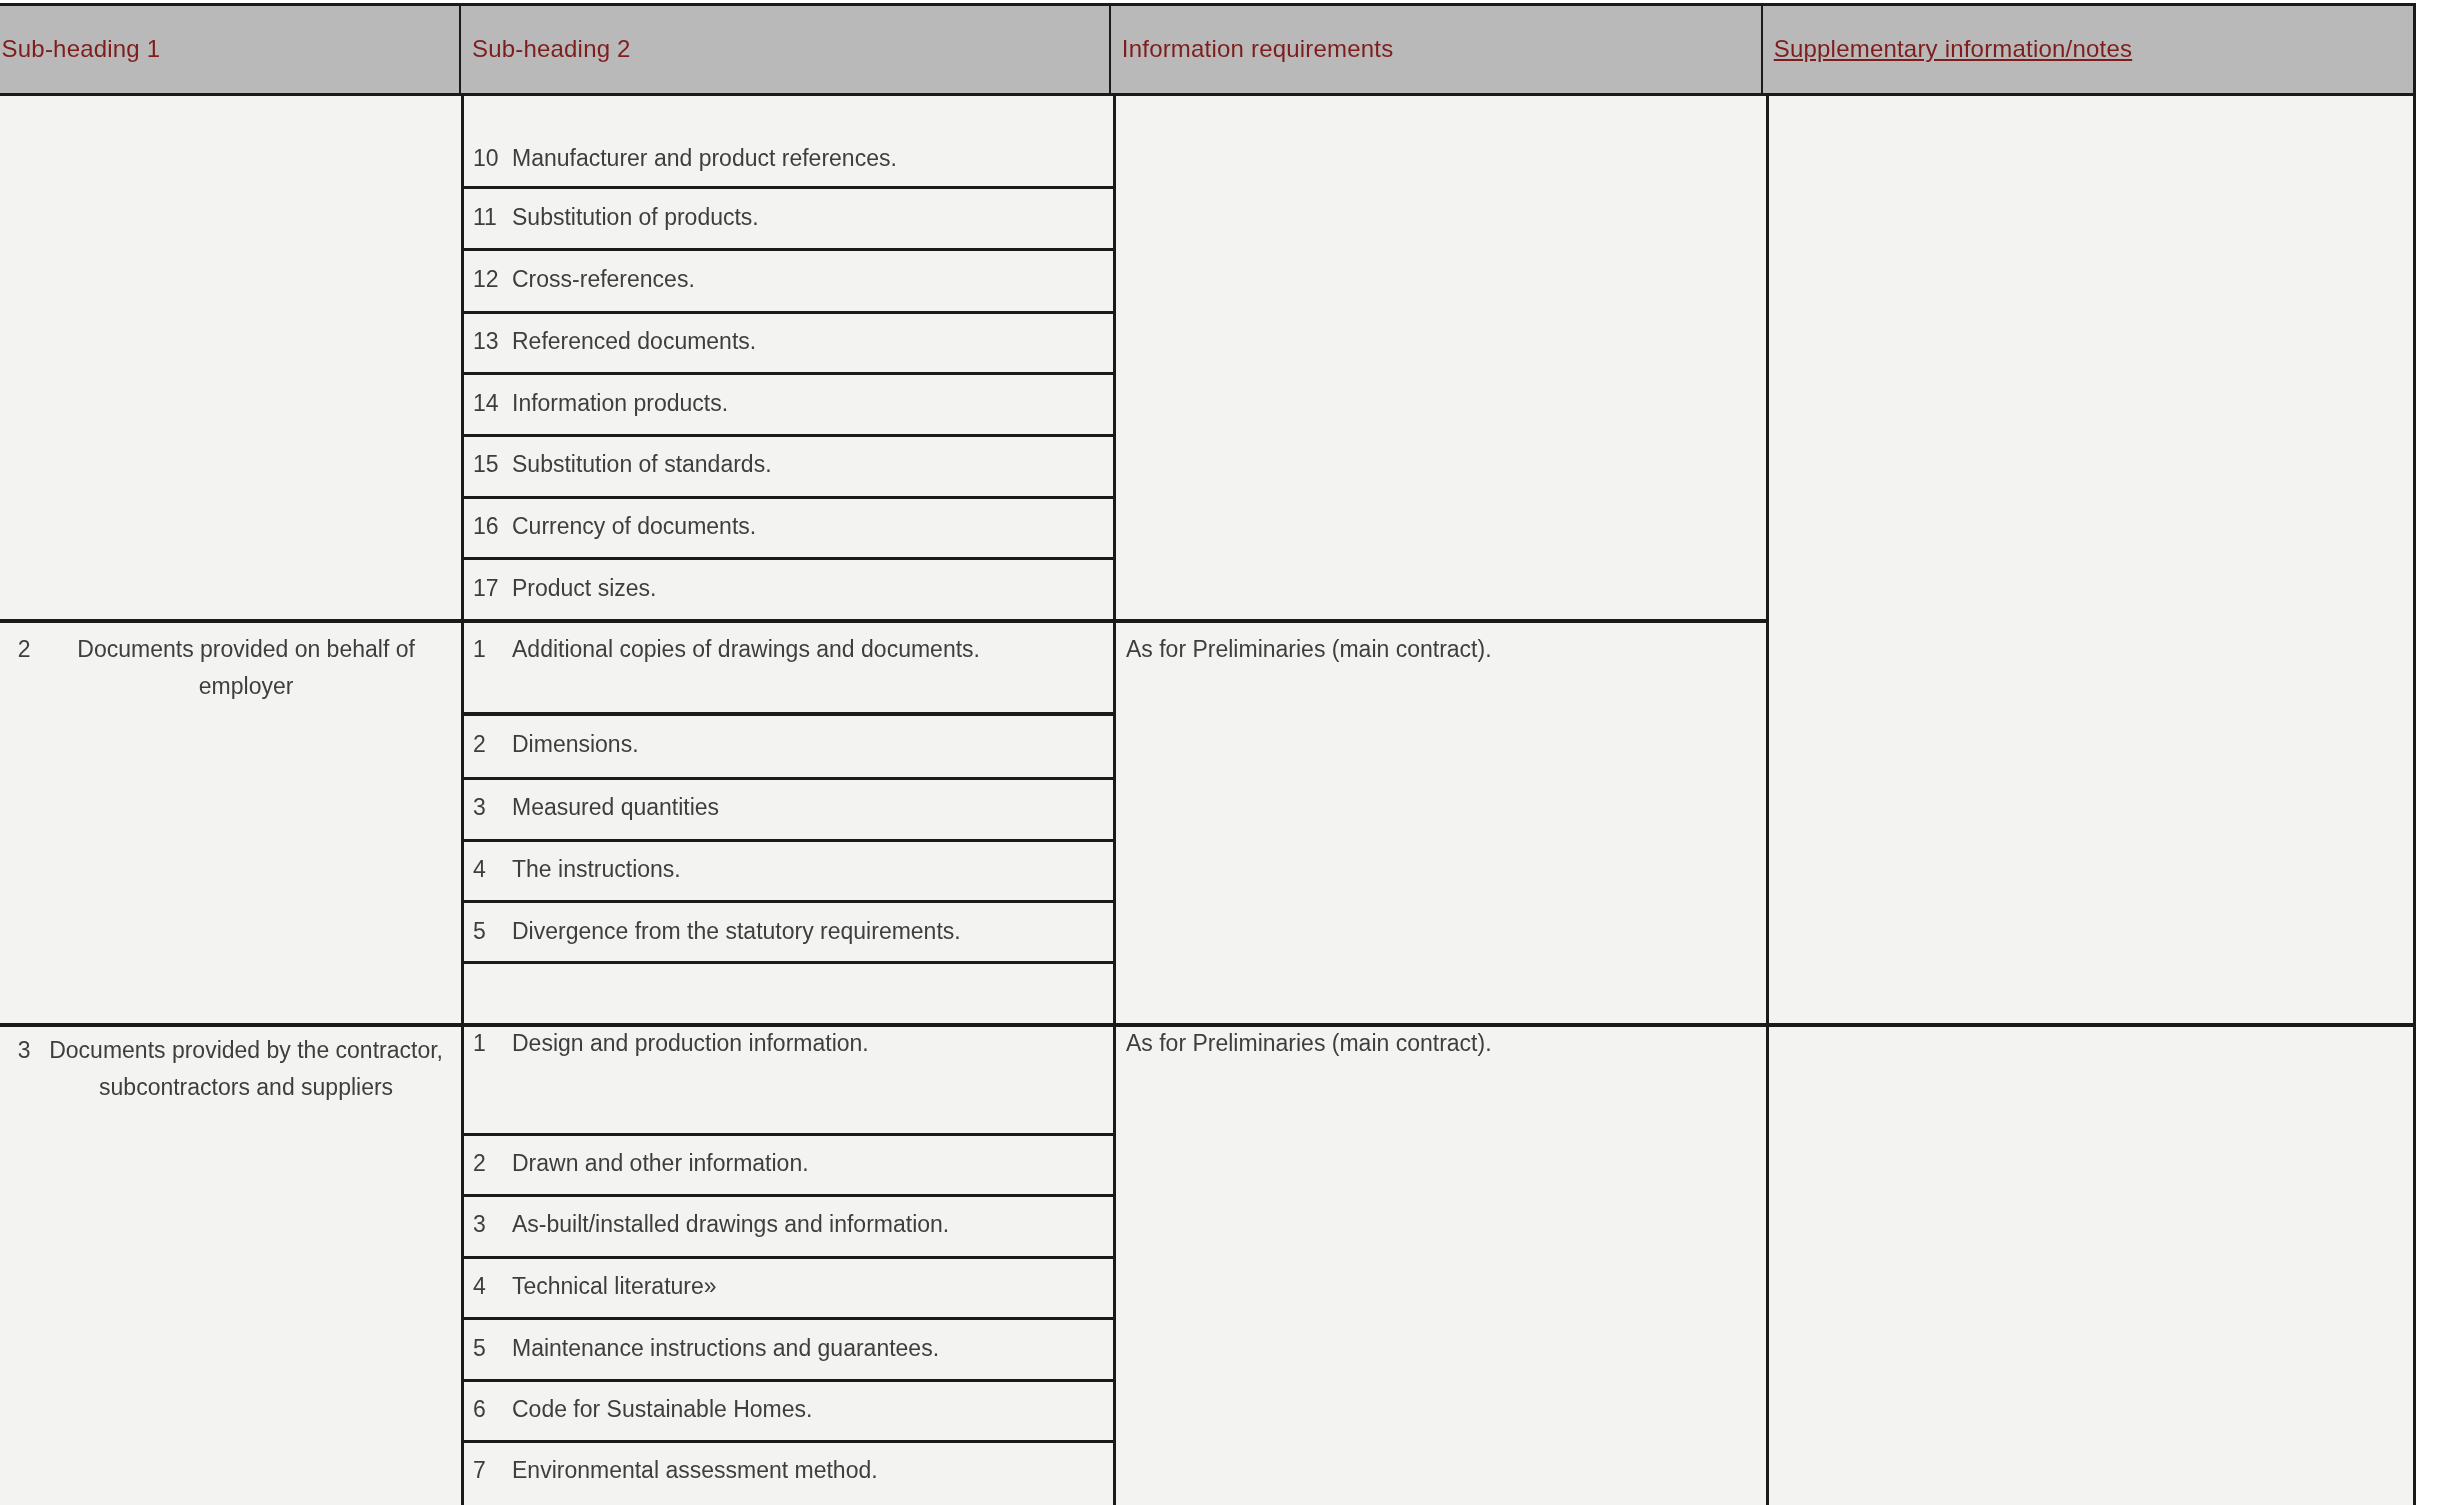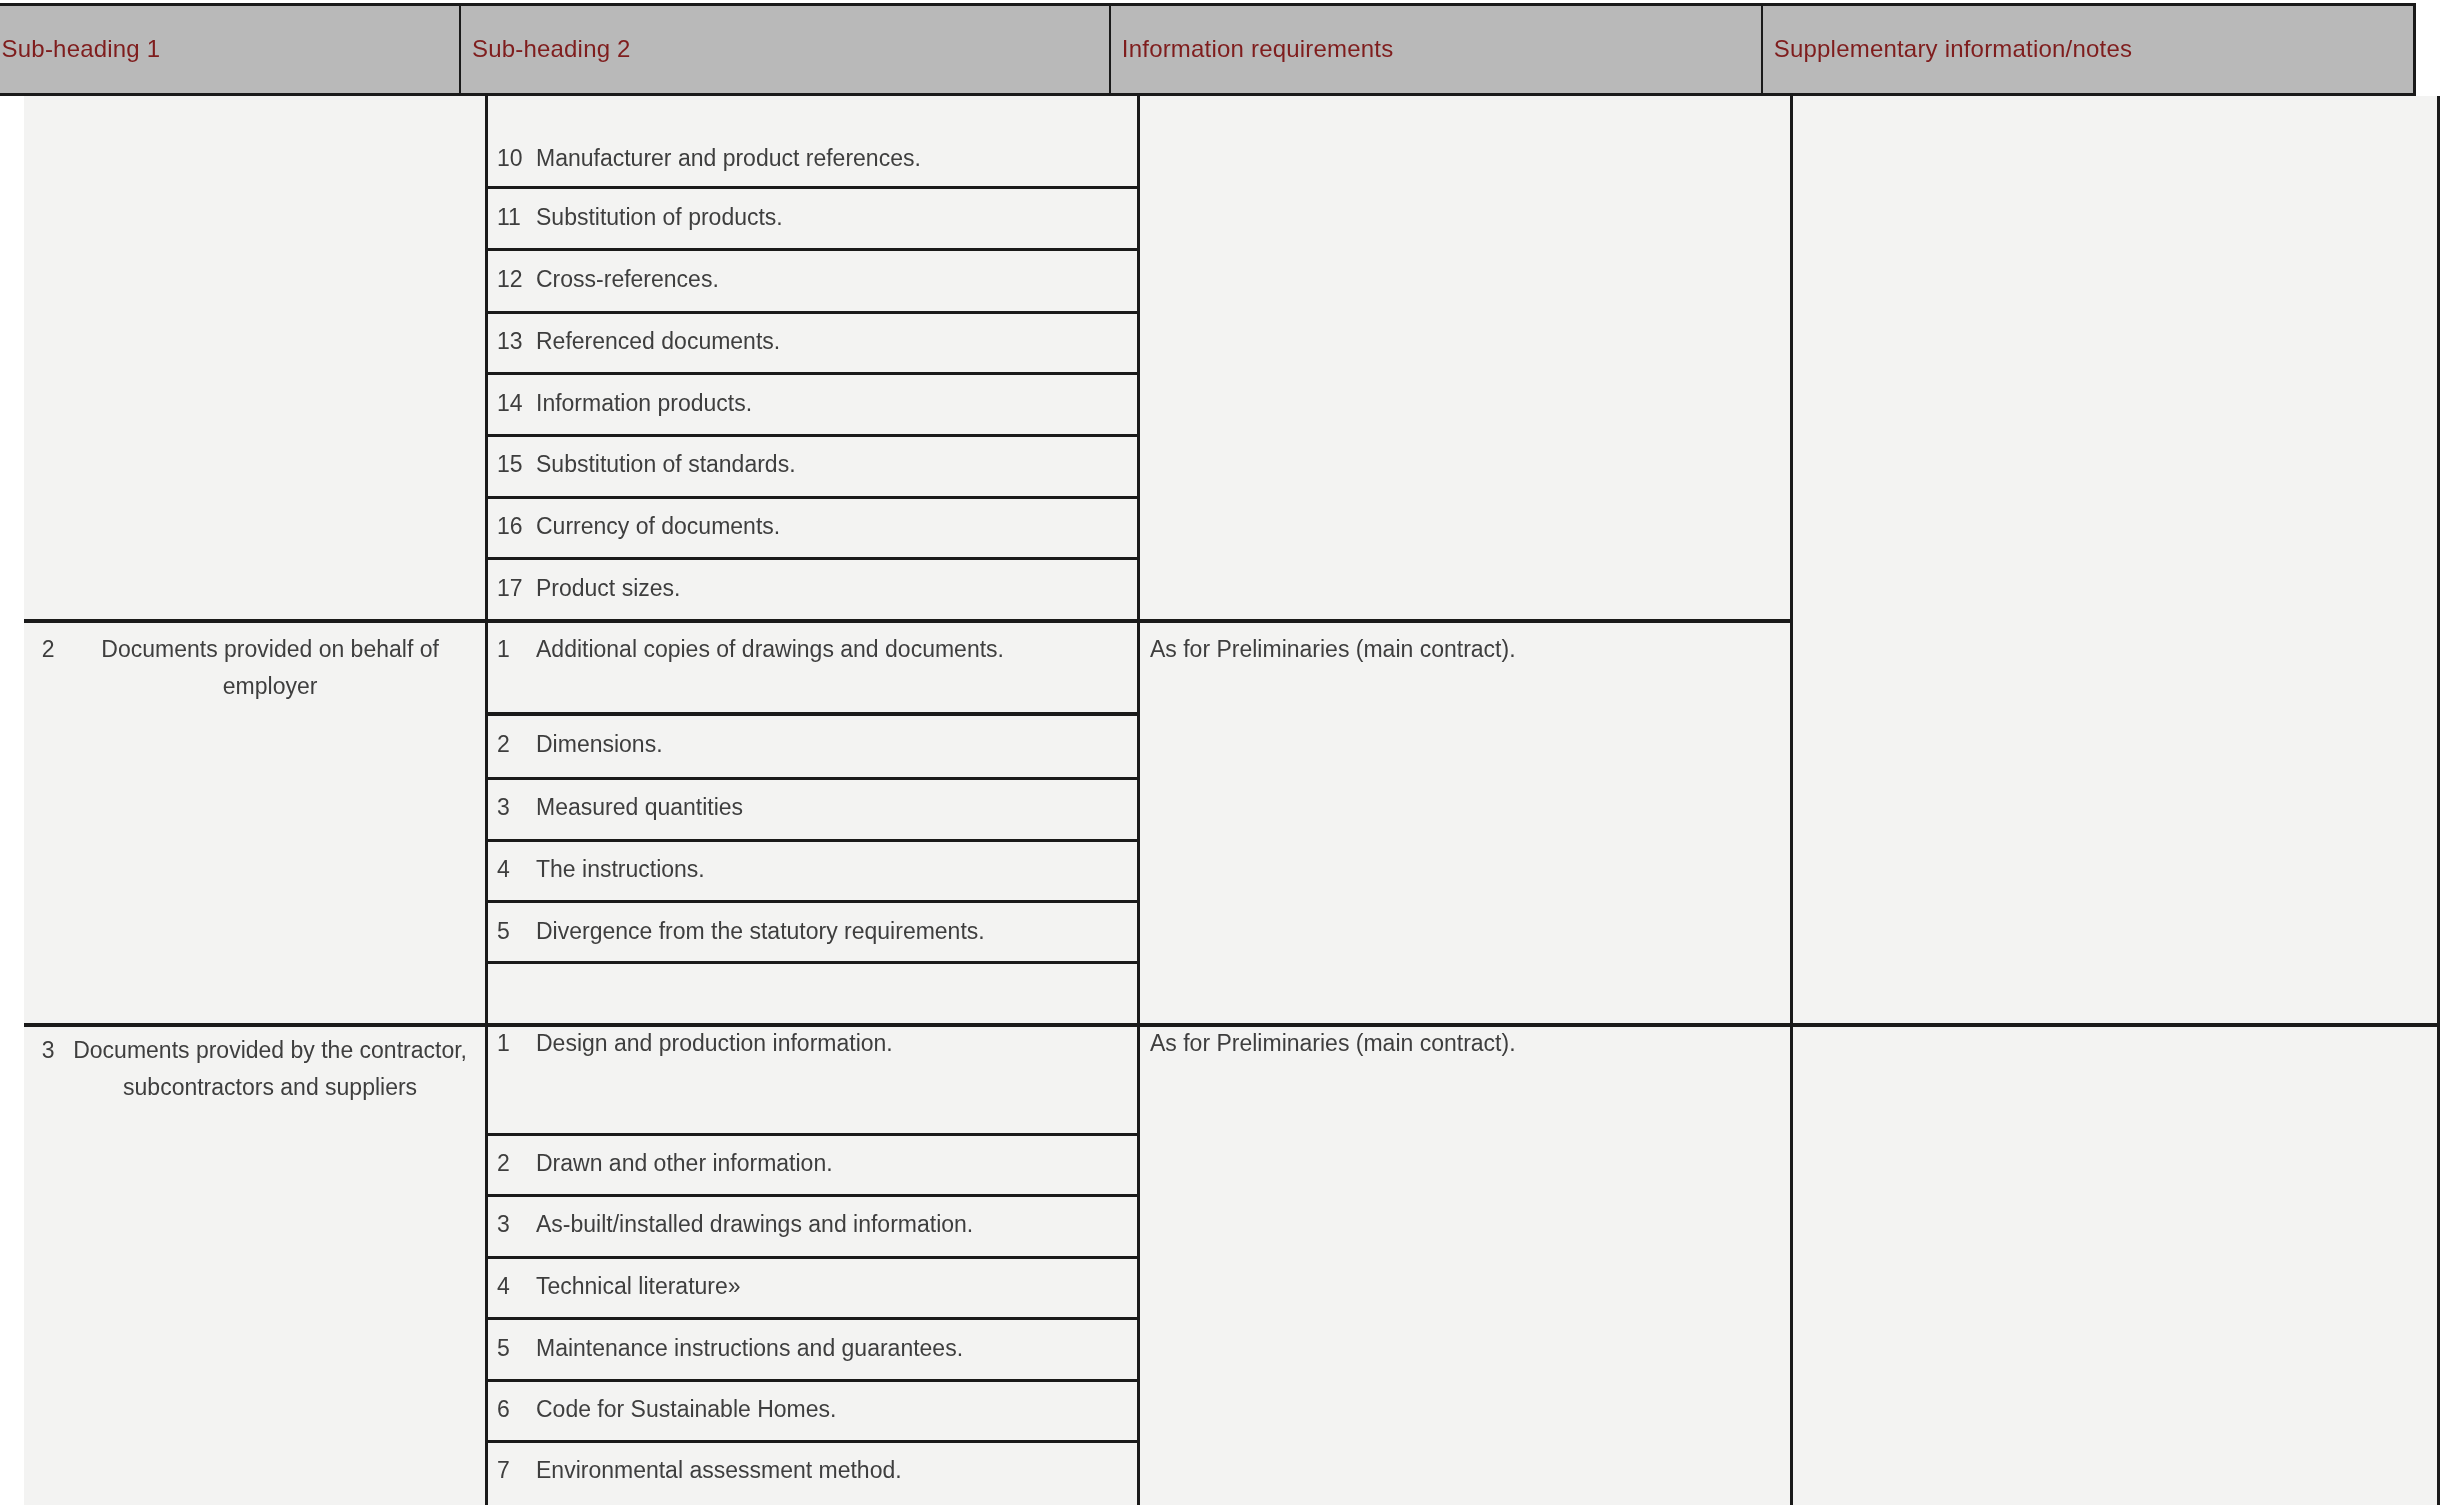--- a/index.html
+++ b/index.html
@@ -22,28 +22,27 @@
   }
   .hcell{
     height:87px;display:flex;align-items:center;
     border-right:2.5px solid #1a1a1a;
     font-size:24px;font-weight:400;color:#7f1d1d;letter-spacing:0.2px;
     box-sizing:border-box;
   }
   .hcell.c1{width:462px;padding-left:1.6px;}
   .hcell.c2{width:651px;padding-left:10.7px;}
   .hcell.c3{width:653px;padding-left:10.7px;}
-  .hcell.c4{width:654px;padding-left:10.7px;border-right:3.3px solid #1a1a1a;}
+  .hcell.c4{width:654px;padding-left:10.7px;border-right:3.3px solid #1a1a1a;text-decoration:underline;}
   .header-bottom{
     position:absolute;left:0;top:93px;width:2416px;height:3.3px;background:#1a1a1a;
   }
   .tbody{
     position:absolute;left:0;top:96px;width:2416px;height:1409px;
     background:#f3f3f2;
-    margin-left:24px;
   }
   .vline{position:absolute;top:0;height:1409px;width:2.5px;background:#1a1a1a;}
   .vline.v1{left:461px;}
   .vline.v2{left:1113px;}
   .vline.v3{left:1766px;}
   .vline.vr{left:2413px;width:3.3px;}
   .rline{position:absolute;left:461px;width:652px;height:2.5px;background:#1a1a1a;}
   .divider{position:absolute;left:0;height:4.1px;background:#1a1a1a;}
   .divider.d1{top:523px;width:1767px;}
   .divider.d2{top:927px;width:2416px;}

